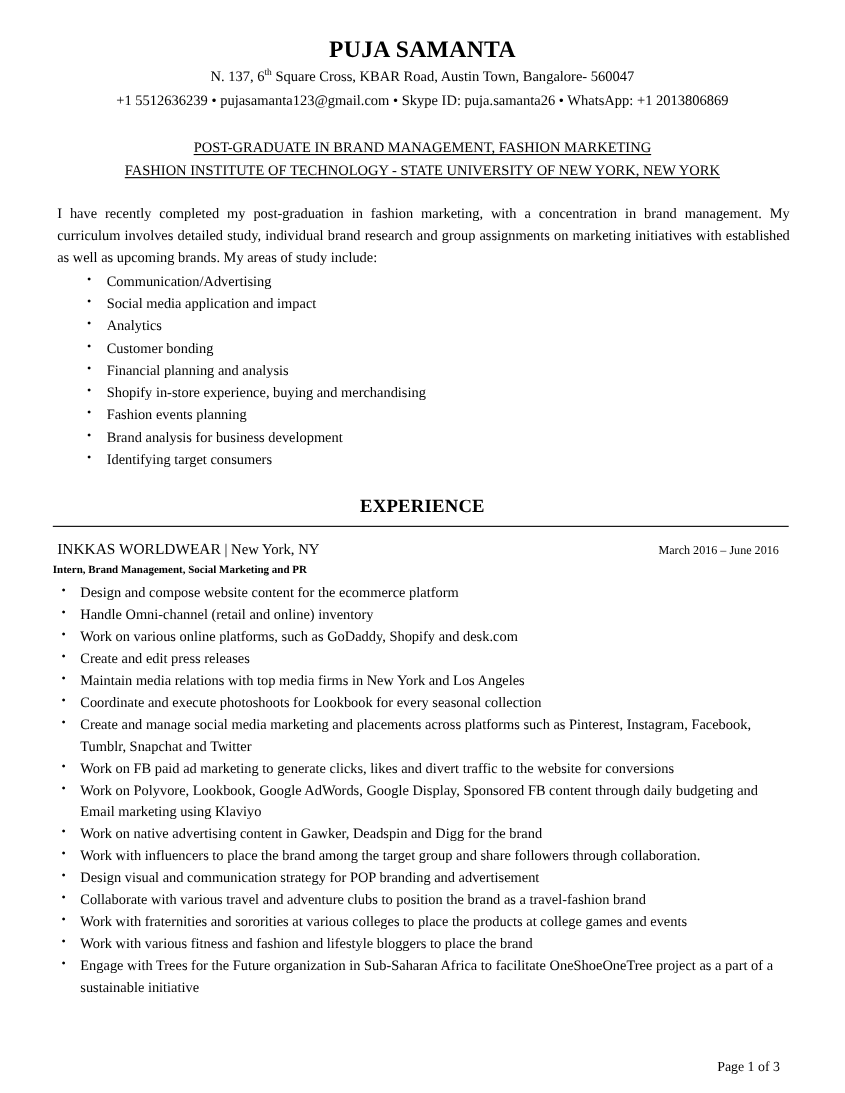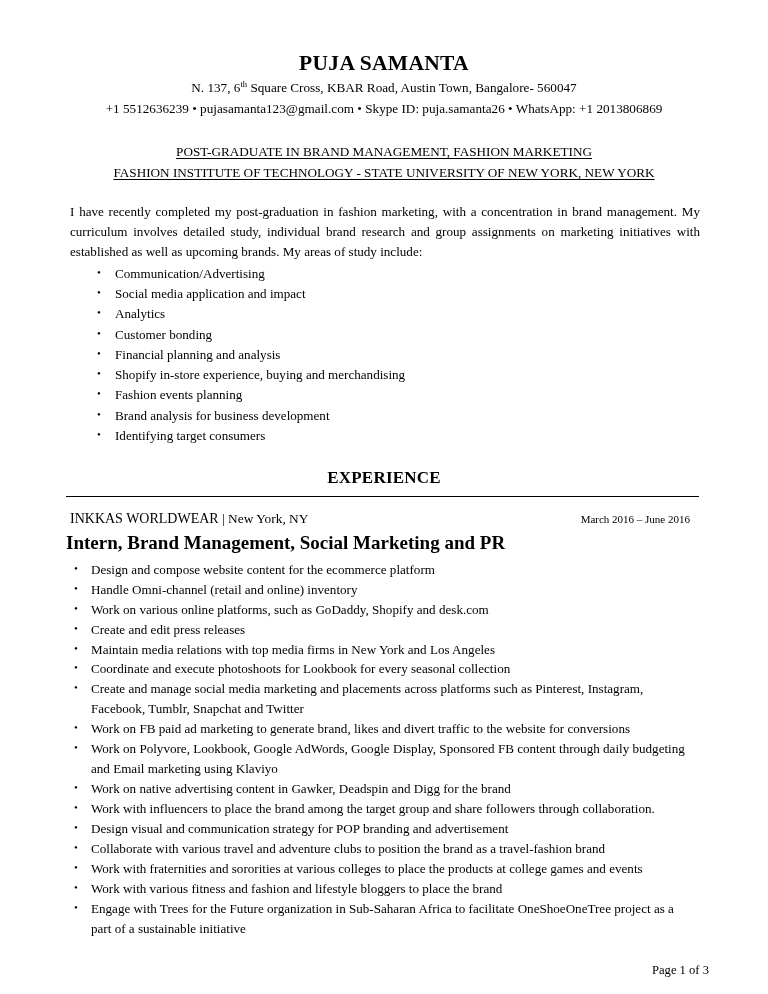--- a/index.html
+++ b/index.html
@@ -12,21 +12,21 @@
     height: 994px;
     font-family: "Liberation Serif", "DejaVu Serif", serif;
     color: #000000;
     -webkit-font-smoothing: antialiased;
   }
   .page {
     position: relative;
     width: 768px;
     height: 994px;
     box-sizing: border-box;
-    padding: 18px;
+    padding: 0;
     overflow: hidden;
   }
 
   
   .name {
     text-align: center;
     font-size: 21.5px;
     font-weight: bold;
     letter-spacing: 0.3px;
     margin: 0;
@@ -132,21 +132,21 @@
   .job-org .org-name {
     font-size: 14px;
   }
   .job-dates {
     font-size: 11px;
     line-height: 1.4;
     white-space: nowrap;
   }
   .job-title {
     margin: 1px 0 0 48px;
-    font-size: 19px;
+    font-size: 10px;
     font-weight: bold;
     line-height: 1.4;
   }
 
   
   ul.duties {
     margin: 3px 56px 0 0;
     padding-left: 56px;
   }
   ul.duties > li {
@@ -207,21 +207,21 @@
   <div class="job-title">Intern, Brand Management, Social Marketing and PR</div>
 
   <ul class="blist duties">
     <li>Design and compose website content for the ecommerce platform</li>
     <li>Handle Omni-channel (retail and online) inventory</li>
     <li>Work on various online platforms, such as GoDaddy, Shopify and desk.com</li>
     <li>Create and edit press releases</li>
     <li>Maintain media relations with top media firms in New York and Los Angeles</li>
     <li>Coordinate and execute photoshoots for Lookbook for every seasonal collection</li>
     <li>Create and manage social media marketing and placements across platforms such as Pinterest, Instagram, Facebook, Tumblr, Snapchat and Twitter</li>
-    <li>Work on FB paid ad marketing to generate brand, likes and divert traffic to the website for conversions</li>
+    <li>Work on FB paid ad marketing to generate clicks, likes and divert traffic to the website for conversions</li>
     <li>Work on Polyvore, Lookbook, Google AdWords, Google Display, Sponsored FB content through daily budgeting and Email marketing using Klaviyo</li>
     <li>Work on native advertising content in Gawker, Deadspin and Digg for the brand</li>
     <li>Work with influencers to place the brand among the target group and share followers through collaboration.</li>
     <li>Design visual and communication strategy for POP branding and advertisement</li>
     <li>Collaborate with various travel and adventure clubs to position the brand as a travel-fashion brand</li>
     <li>Work with fraternities and sororities at various colleges to place the products at college games and events</li>
     <li>Work with various fitness and fashion and lifestyle bloggers to place the brand</li>
     <li>Engage with Trees for the Future organization in Sub-Saharan Africa to facilitate OneShoeOneTree project as a part of a sustainable initiative</li>
   </ul>
 

